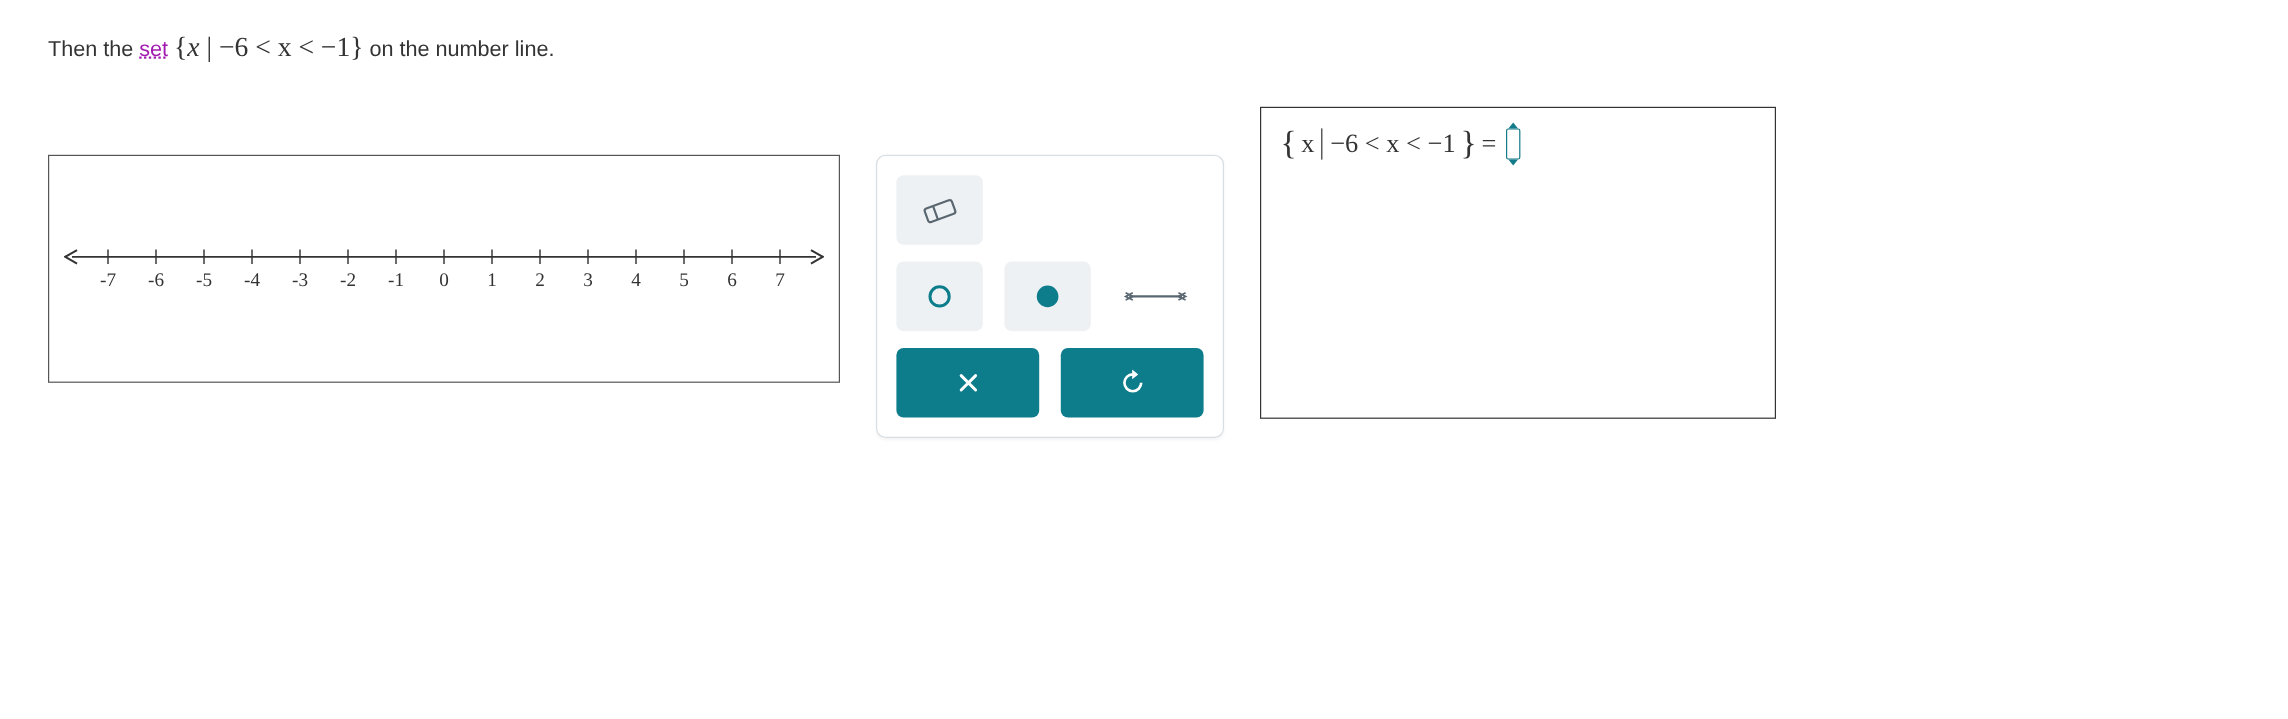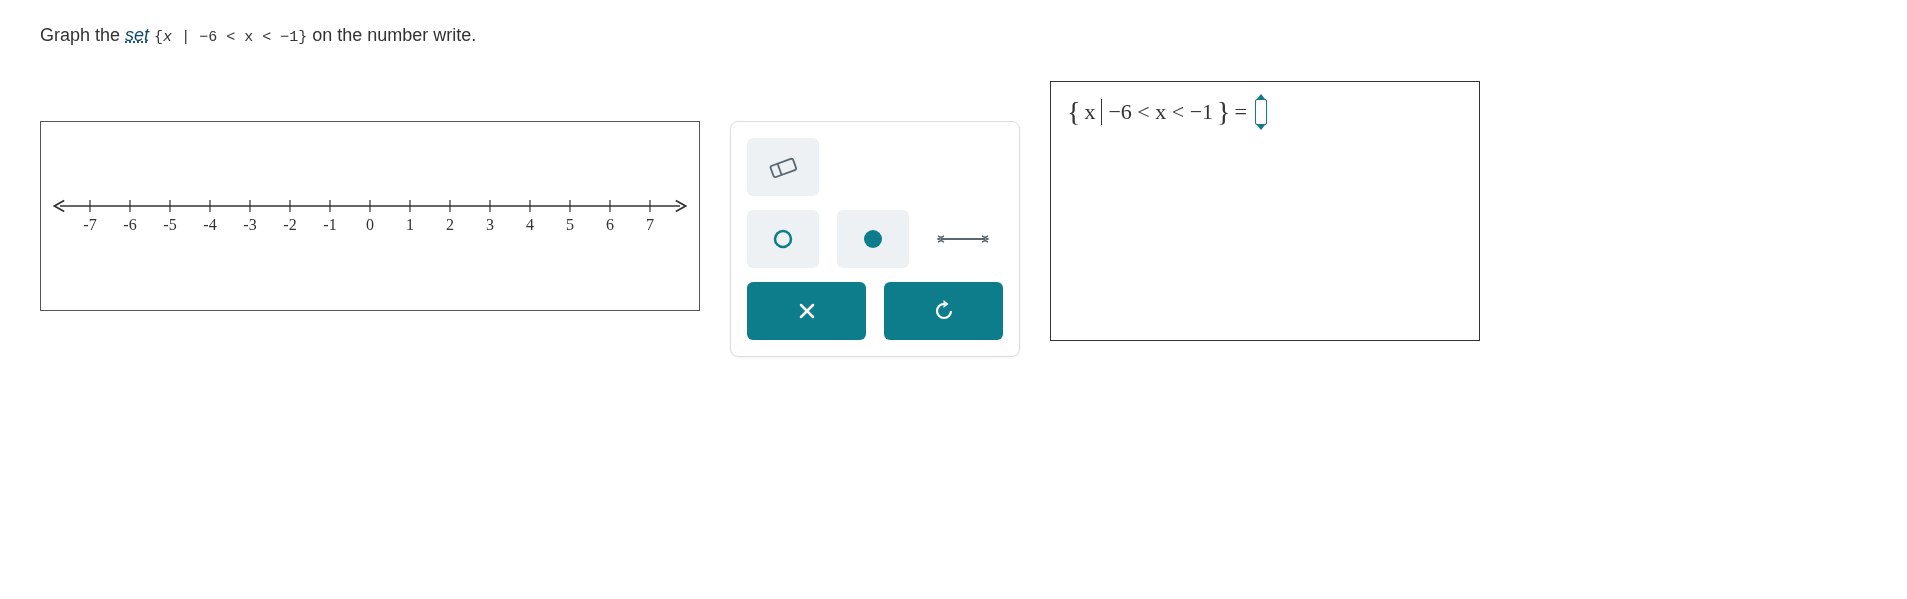--- a/index.html
+++ b/index.html
@@ -4,22 +4,22 @@
 <style>
   * { box-sizing: border-box; margin: 0; padding: 0; }
   body {
     font-family: Verdana, Geneva, sans-serif;
     font-size: 18px;
     color: #333;
     padding: 20px 40px;
     background: #fff;
   }
   .question { margin-bottom: 30px; line-height: 1.7; }
-  .link { color: #0c4a6e; text-decoration: underline dotted; cursor: pointer; font-style: italic; }
-  .math { font-family: Liberation Mono, monospace; font-size: 15px; }
+  .link { color: #a21caf; text-decoration: underline dotted; cursor: pointer; }
+  .math { font-family: Liberation Serif, serif; font-size: 23px; }
   .math .it { font-style: italic; }
   .main-row {
     display: flex;
     align-items: flex-start;
     gap: 30px;
   }
   .numline-box {
     border: 1px solid #555;
     width: 660px;
     height: 190px;
@@ -95,24 +95,24 @@
     border-left: 4px solid transparent;
     border-right: 4px solid transparent;
     border-top: 5px solid #127a8a;
   }
 </style>
 </head>
 <body>
 
 <div class="question">
   <div>
-    <span>Graph the </span>
+    <span>Then the </span>
     <span class="link">set</span>
     <span class="math"> {<span class="it">x</span> |<span> −6 &lt; x &lt; −1</span>}</span>
-    <span> on the number write.</span>
+    <span> on the number line.</span>
   </div>
 </div>
 
 <div class="main-row">
 
   <div class="numline-box">
     <svg width="640" height="80">
       <defs>
         <marker id="arrL" markerWidth="10" markerHeight="10" refX="5" refY="5" orient="auto">
           <path d="M8,1 L1,5 L8,9" fill="none" stroke="#333" stroke-width="1.2"></path>

